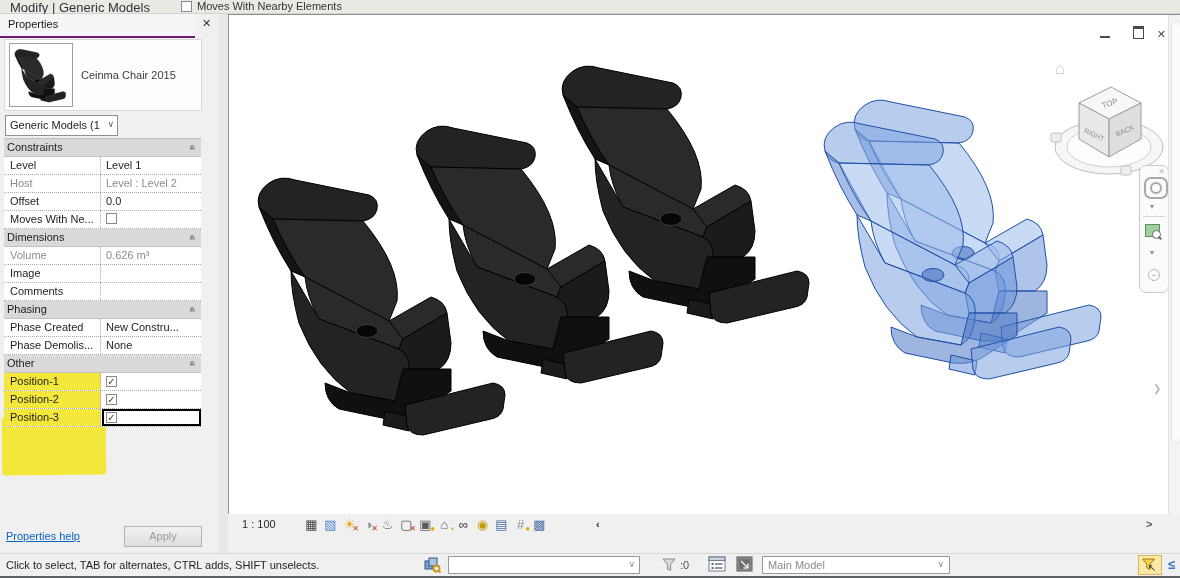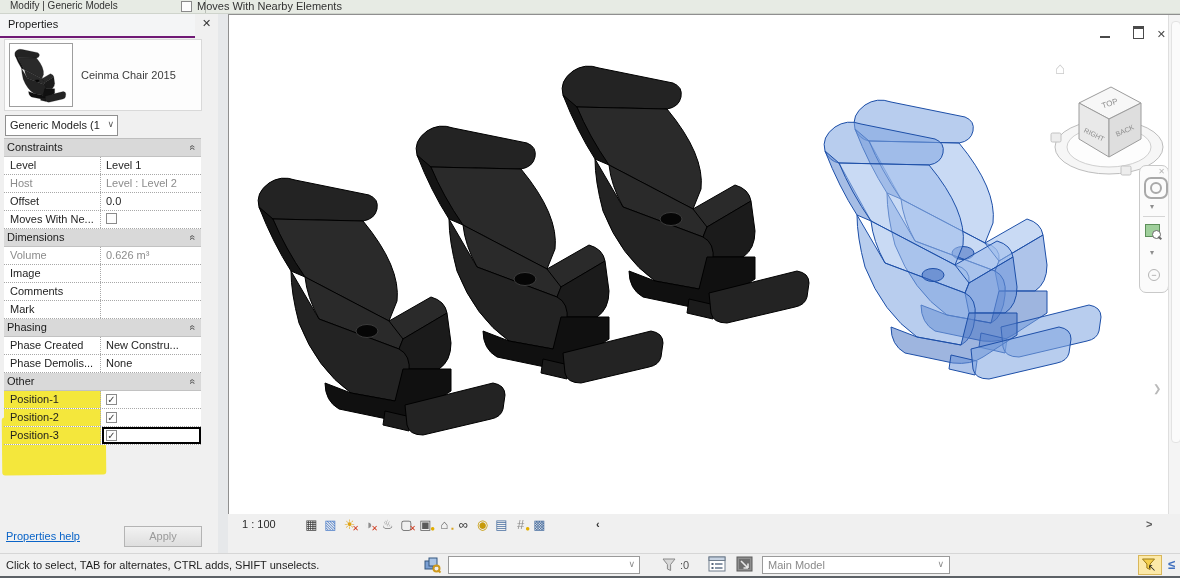--- a/index.html
+++ b/index.html
@@ -3,21 +3,21 @@
 <meta charset="utf-8">
 <style>
   html,body{margin:0;padding:0;}
   body{width:1180px;height:578px;overflow:hidden;background:#f0f0f0;
        font-family:"Liberation Sans","DejaVu Sans",sans-serif;font-size:11px;color:#1e1e1e;
        position:relative;-webkit-font-smoothing:antialiased;}
   .abs{position:absolute;}
 
   
   #optionsBar{left:0;top:0;width:1180px;height:13px;background:#e7ebe4;border-bottom:1px solid #cfd4cc;}
-  #optionsBar .tab{left:10px;top:0px;font-size:10px;color:#333;}
+  #optionsBar .tab{left:10px;top:0px;font-size:13px;color:#333;}
   #optionsBar .vsep{left:205px;top:0;width:1px;height:13px;background:#b9beb6;}
   #optionsBar .cb{left:181px;top:1px;}
   #optionsBar .cblbl{left:197px;top:0px;color:#333;}
 
   .checkbox{display:inline-block;width:11px;height:11px;background:#fdfdfd;border:1px solid #8a8a8a;
             box-sizing:border-box;text-align:center;line-height:9px;font-size:10px;color:#444;}
 
   
   #propPanel{left:0;top:14px;width:218px;height:537px;background:#f0f0f0;}
   #propTitle{left:0;top:0;width:195px;height:22px;background:#f4f5f6;border-bottom:2px solid #701a75;}
@@ -180,24 +180,20 @@
       <div class="prow">
         <div class="plabel dis">Volume</div>
         <div class="pval dis">0.626 m³</div>
       </div>
       <div class="prow">
         <div class="plabel">Image</div>
         <div class="pval"></div>
       </div>
       <div class="prow">
         <div class="plabel">Comments</div>
-        <div class="pval"></div>
-      </div>
-      <div class="prow">
-        <div class="plabel">Mark</div>
         <div class="pval"></div>
       </div>
       <div class="sec">
         <span class="sl">Phasing</span>
         <span class="chev">«</span>
       </div>
       <div class="prow">
         <div class="plabel">Phase Created</div>
         <div class="pval">New Constru...</div>
       </div>

